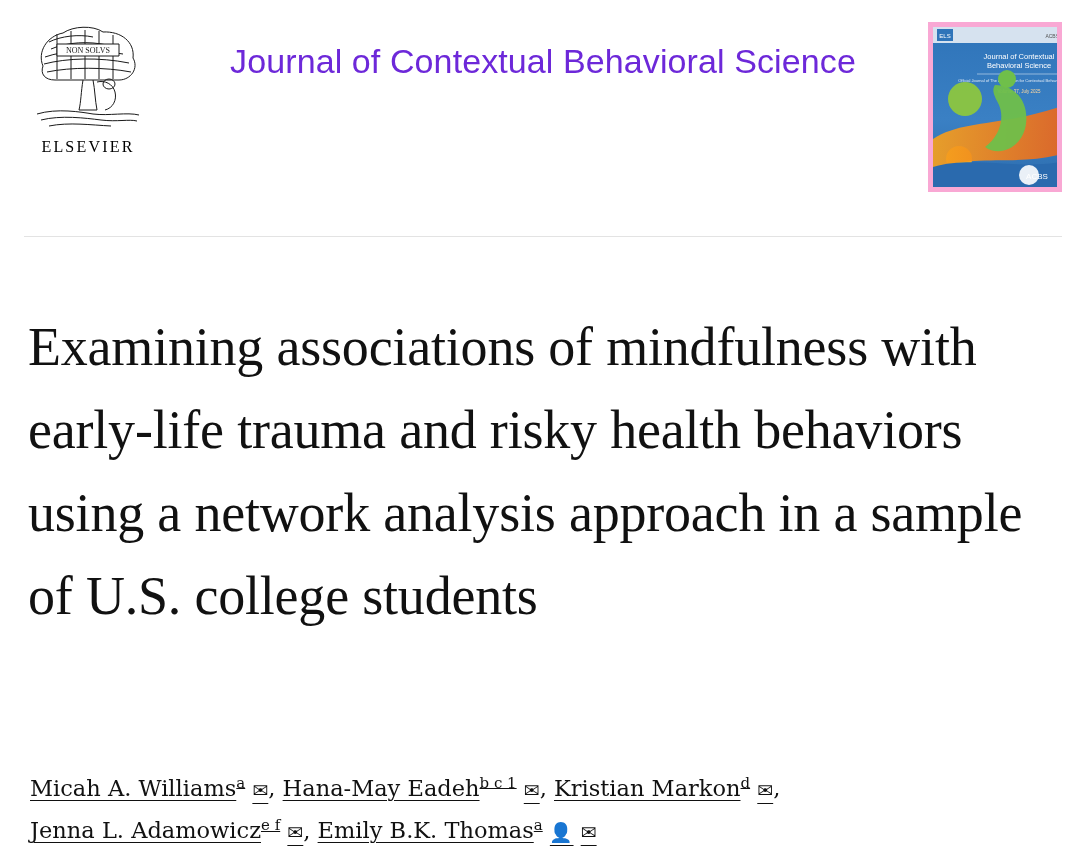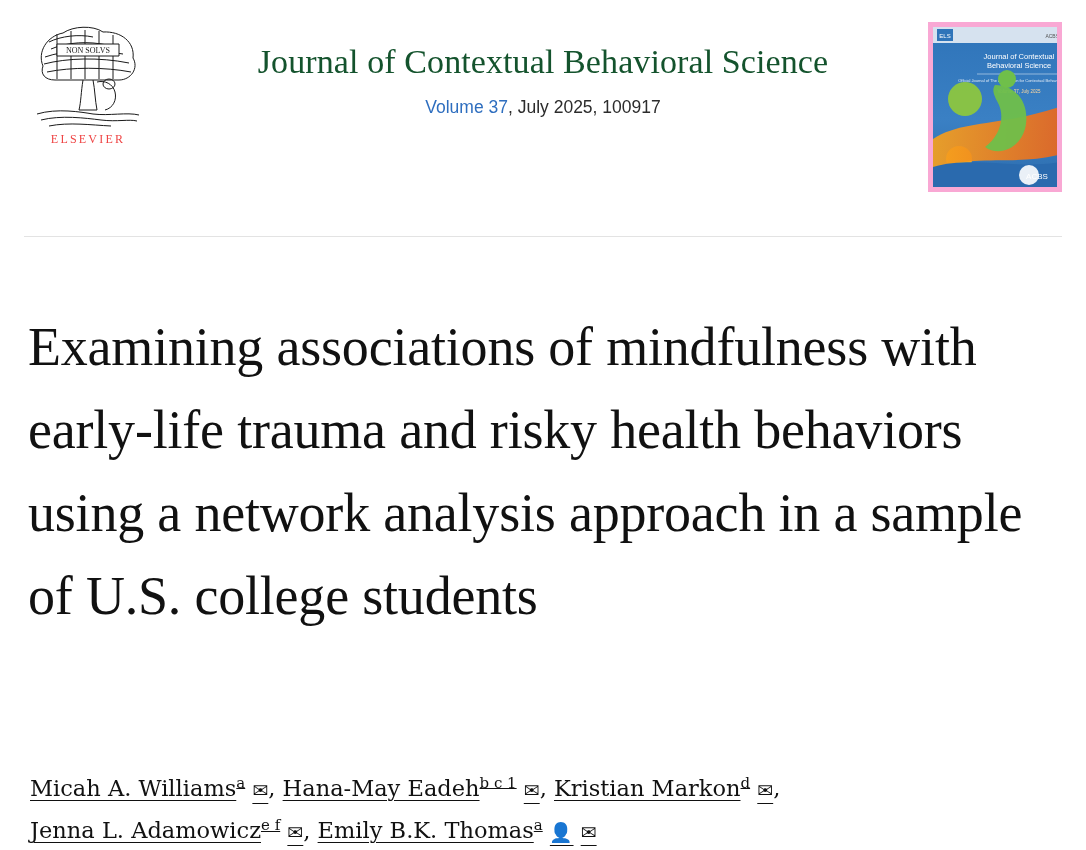--- a/index.html
+++ b/index.html
@@ -35,40 +35,40 @@
     display: flex;
     flex-direction: column;
     align-items: center;
   }
   .elsevier-tree {
     width: 122px;
     height: 108px;
   }
   .elsevier-word {
     font-family: "Liberation Serif", serif;
-    color: #ef4444;
-    font-size: 12px;
+    color: #000000;
+    font-size: 16px;
     letter-spacing: 2.2px;
     font-weight: 400;
-    margin-top: 2px;
+    margin-top: 8px;
   }
 
   .journal-block {
     position: absolute;
     left: 180px;
     top: 38px;
     width: 726px;
     text-align: center;
   }
   .journal-title {
-    font-family: Liberation Serif, serif;
+    font-family: Liberation Sans, sans-serif;
     font-size: 34px;
     line-height: 47px;
     font-weight: 400;
-    color: #14532d;
+    color: #6d28d9;
     letter-spacing: 0.1px;
   }
   .journal-meta {
     margin-top: 12px;
     font-family: "Liberation Sans", sans-serif;
     font-size: 17.5px;
     color: #2c2c2c;
   }
   .journal-meta .vol-link {
     color: #2e6ebf;
@@ -179,23 +179,20 @@
           <path d="M10 92 C30 86 54 90 66 92 C82 94 100 90 112 93"></path>
           <path d="M14 98 C34 93 58 96 74 98 C90 100 102 97 110 99"></path>
           <path d="M22 104 C42 100 64 103 84 104"></path>
         </g>
       </svg>
       <div class="elsevier-word">ELSEVIER</div>
     </div>
 
     <div class="journal-block">
       <div class="journal-title">Journal of Contextual Behavioral Science</div>
-      <div class="journal-meta">
-        <a class="vol-link" href="#">Volume 37</a><span>, July 2025, 100917</span>
-      </div>
     </div>
 
     <div class="cover">
       <svg width="132" height="168" viewBox="0 0 132 168">
         <defs>
           <linearGradient id="bg" x1="0" y1="0" x2="0" y2="1">
             <stop offset="0%" stop-color="#2f74b9"></stop>
             <stop offset="55%" stop-color="#3a80c4"></stop>
             <stop offset="100%" stop-color="#2b6aab"></stop>
           </linearGradient>

